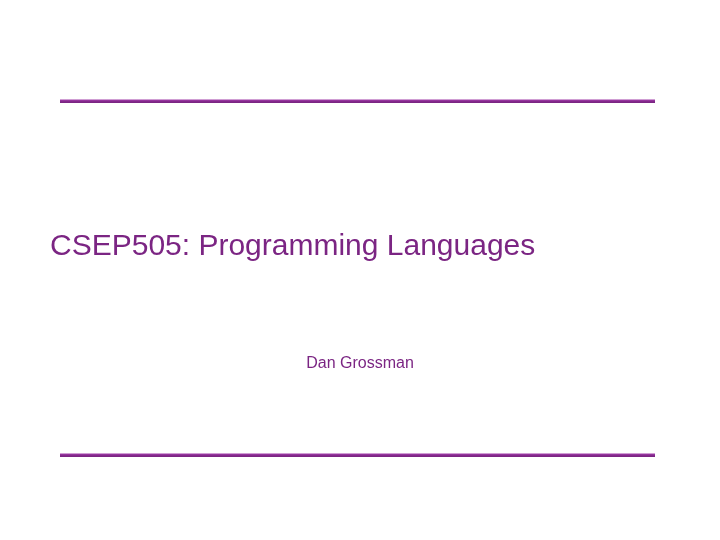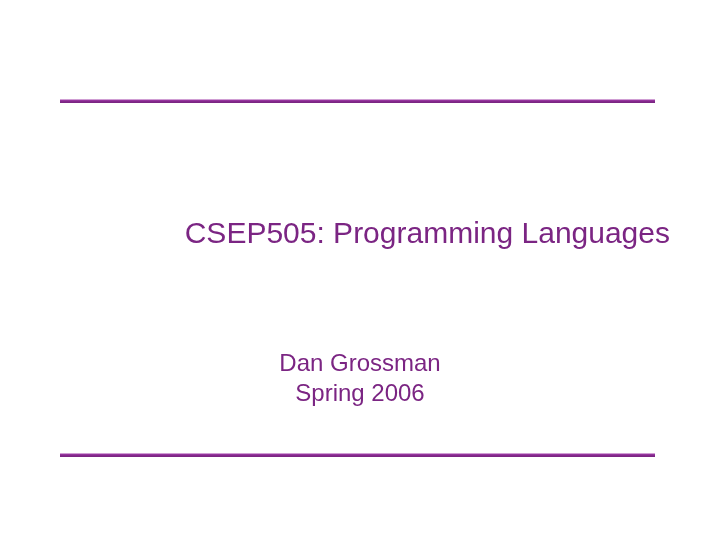--- a/index.html
+++ b/index.html
@@ -35,23 +35,23 @@
         #7b2583 3px,
         #7b2583 4px);
   }
   .rule-top    { top: 99px; }
   .rule-bottom { top: 453px; }
 
   
   .title-block {
     position: absolute;
     left: 50px;
-    top: 203px;
+    top: 215px;
     width: 620px;
-    text-align: right;
+    text-align: left;
   }
   .title-line {
     display: block;
     color: #7b2583;
     font-size: 30px;
     font-weight: 400;
     line-height: 59px;
     letter-spacing: 0px;
     white-space: nowrap;
   }
@@ -60,37 +60,36 @@
   .subtitle-block {
     position: absolute;
     left: 50px;
     top: 348px;
     width: 620px;
     text-align: center;
   }
   .subtitle-line {
     display: block;
     color: #7b2583;
-    font-size: 24px;
+    font-size: 16px;
     font-weight: 400;
     line-height: 30px;
     white-space: nowrap;
   }
 </style>
 </head>
 <body>
 
 <div class="slide">
 
   <div class="rule rule-top"></div>
 
   <div class="title-block">
     <span class="title-line">CSEP505: Programming Languages</span>
   </div>
 
   <div class="subtitle-block">
     <span class="subtitle-line">Dan Grossman</span>
-    <span class="subtitle-line">Spring 2006</span>
   </div>
 
   <div class="rule rule-bottom"></div>
 
 </div>
 
 </body></html>

